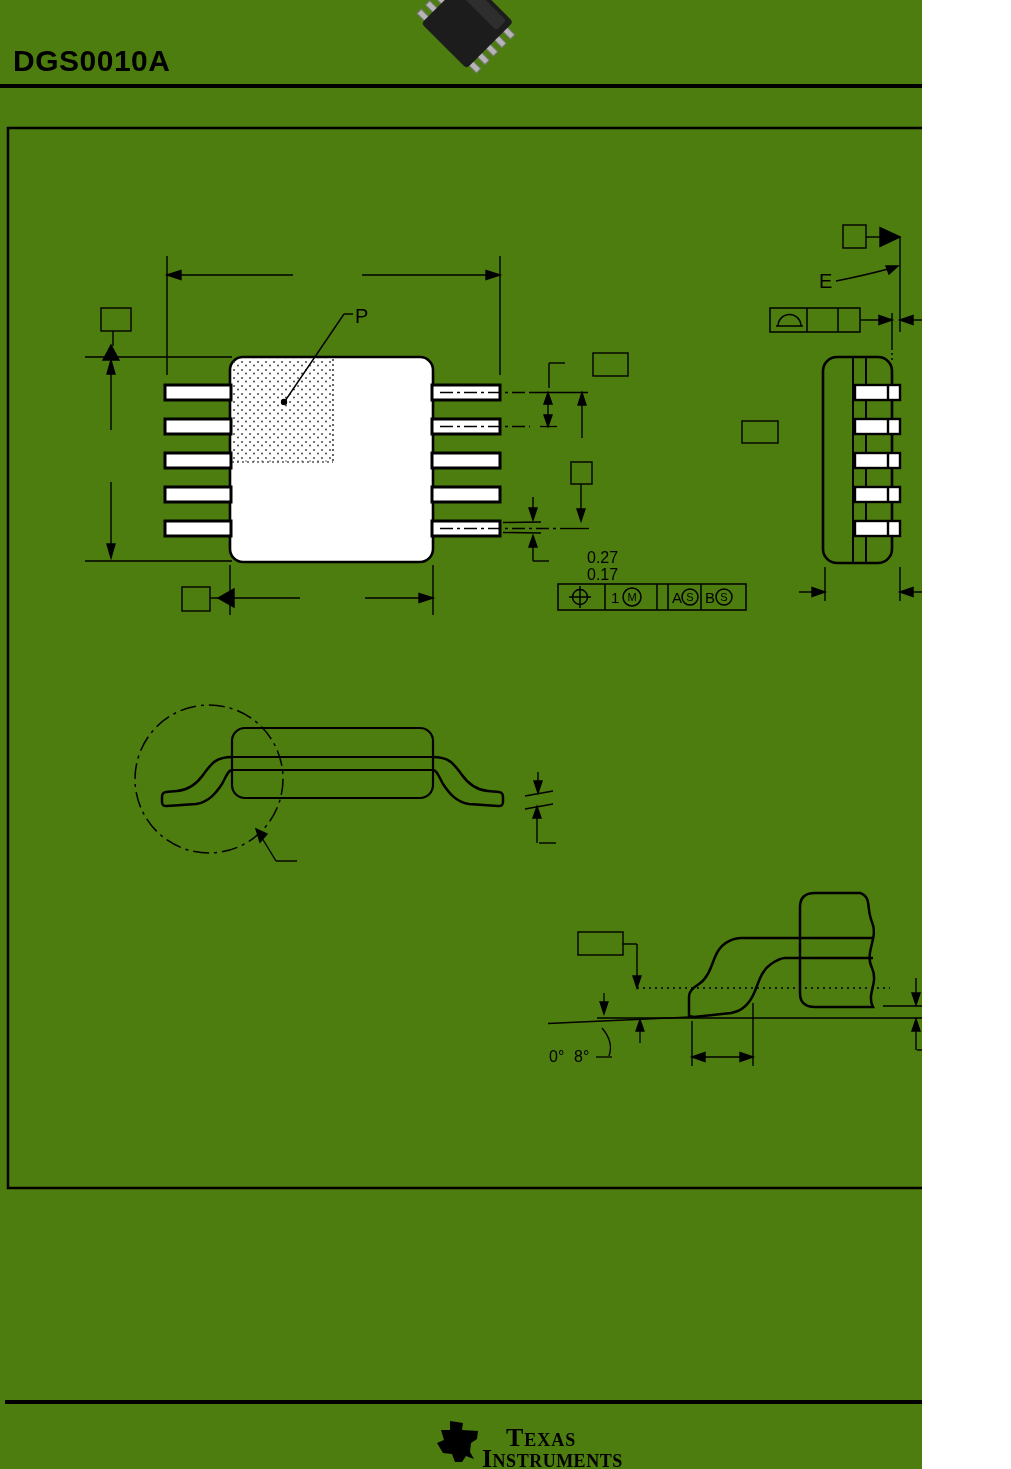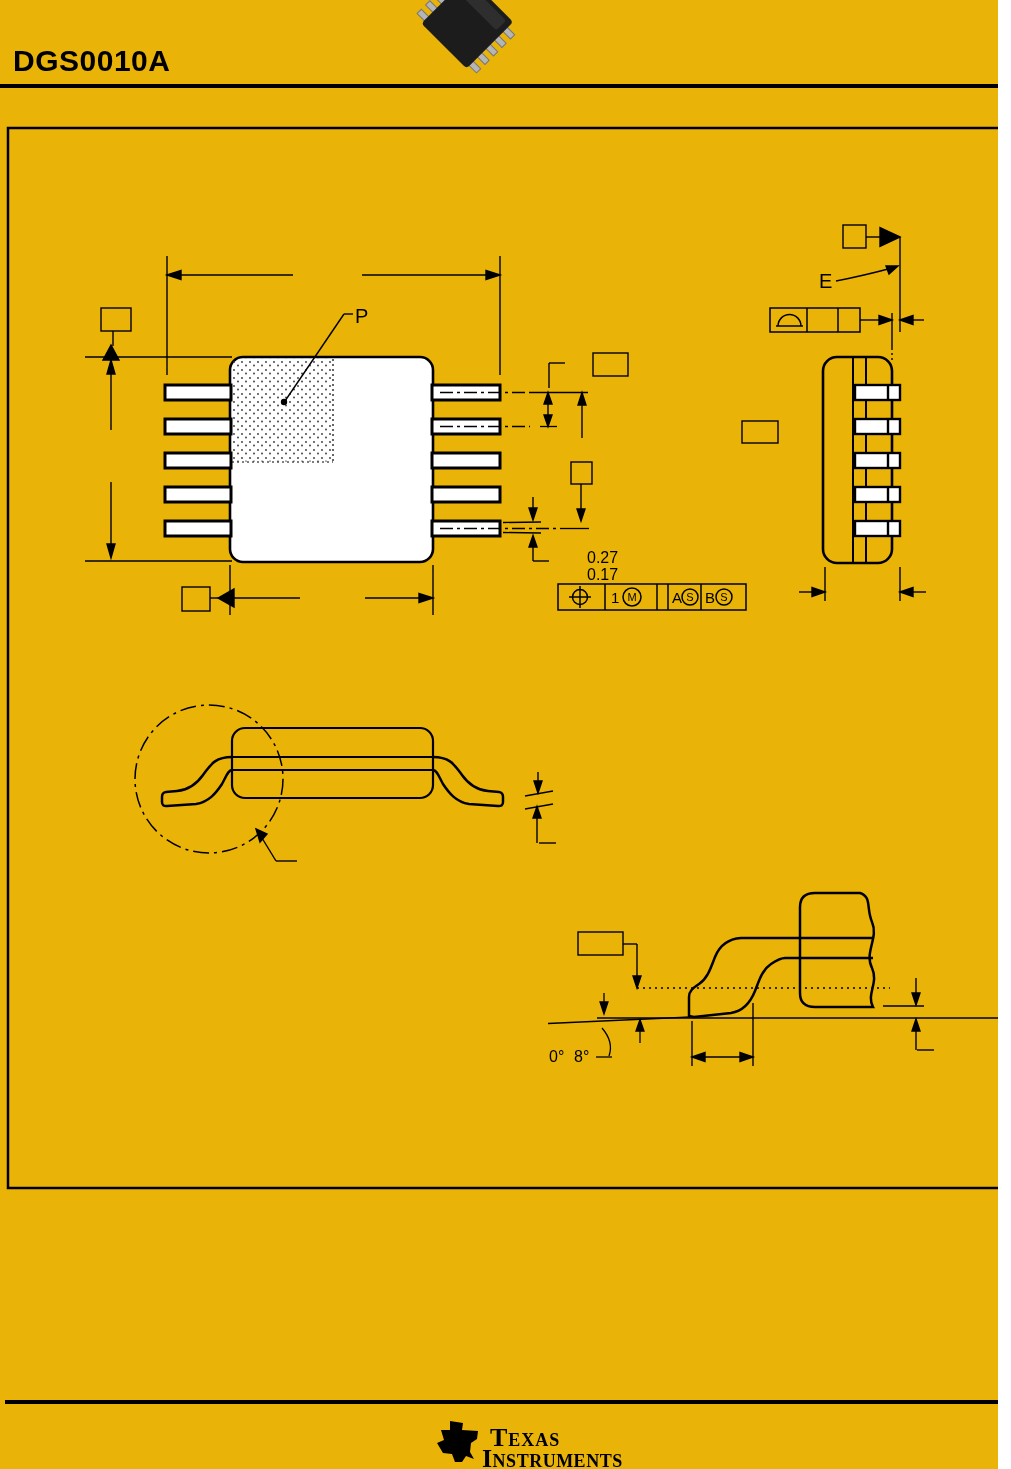--- a/index.html
+++ b/index.html
@@ -1,29 +1,29 @@
 <!DOCTYPE html>
 <html><head>
 <meta charset="utf-8">
 <style>
   html,body{margin:0;padding:0;background:#ffffff;}
-  .page{position:relative;width:998px;height:1469px;background:#eab308;overflow:hidden;
+  .page{position:relative;width:922px;height:1469px;background:#4d7c0f;overflow:hidden;
         font-family:"Liberation Sans",sans-serif;}
   .page-title{position:absolute;left:13px;top:44px;font-size:30px;font-weight:700;
         color:#000;letter-spacing:0.5px;}
   svg{position:absolute;left:0;top:0;}
   svg text{font-family:"Liberation Sans",sans-serif;fill:#000;}
   .dimtxt{font-size:16px;}
   .angtxt{font-size:16px;}
   .lbltxt{font-size:20px;}
   .fcftxt{font-size:15px;}
   .circtxt{font-size:11px;}
   .brand{position:absolute;color:#000;font-family:"Liberation Serif",serif;
          font-variant:small-caps;font-weight:700;line-height:1;}
-  .brand1{left:490px;top:1425px;font-size:26px;letter-spacing:1px;text-align:right;}
+  .brand1{left:506px;top:1425px;font-size:26px;letter-spacing:1px;text-align:right;}
   .brand2{left:482px;top:1446px;font-size:26px;letter-spacing:0.5px;}
 </style>
 </head>
 <body>
 
 <div class="page">
 
   <div class="page-title">DGS0010A</div>
 
   <div class="brand brand1">Texas</div>

